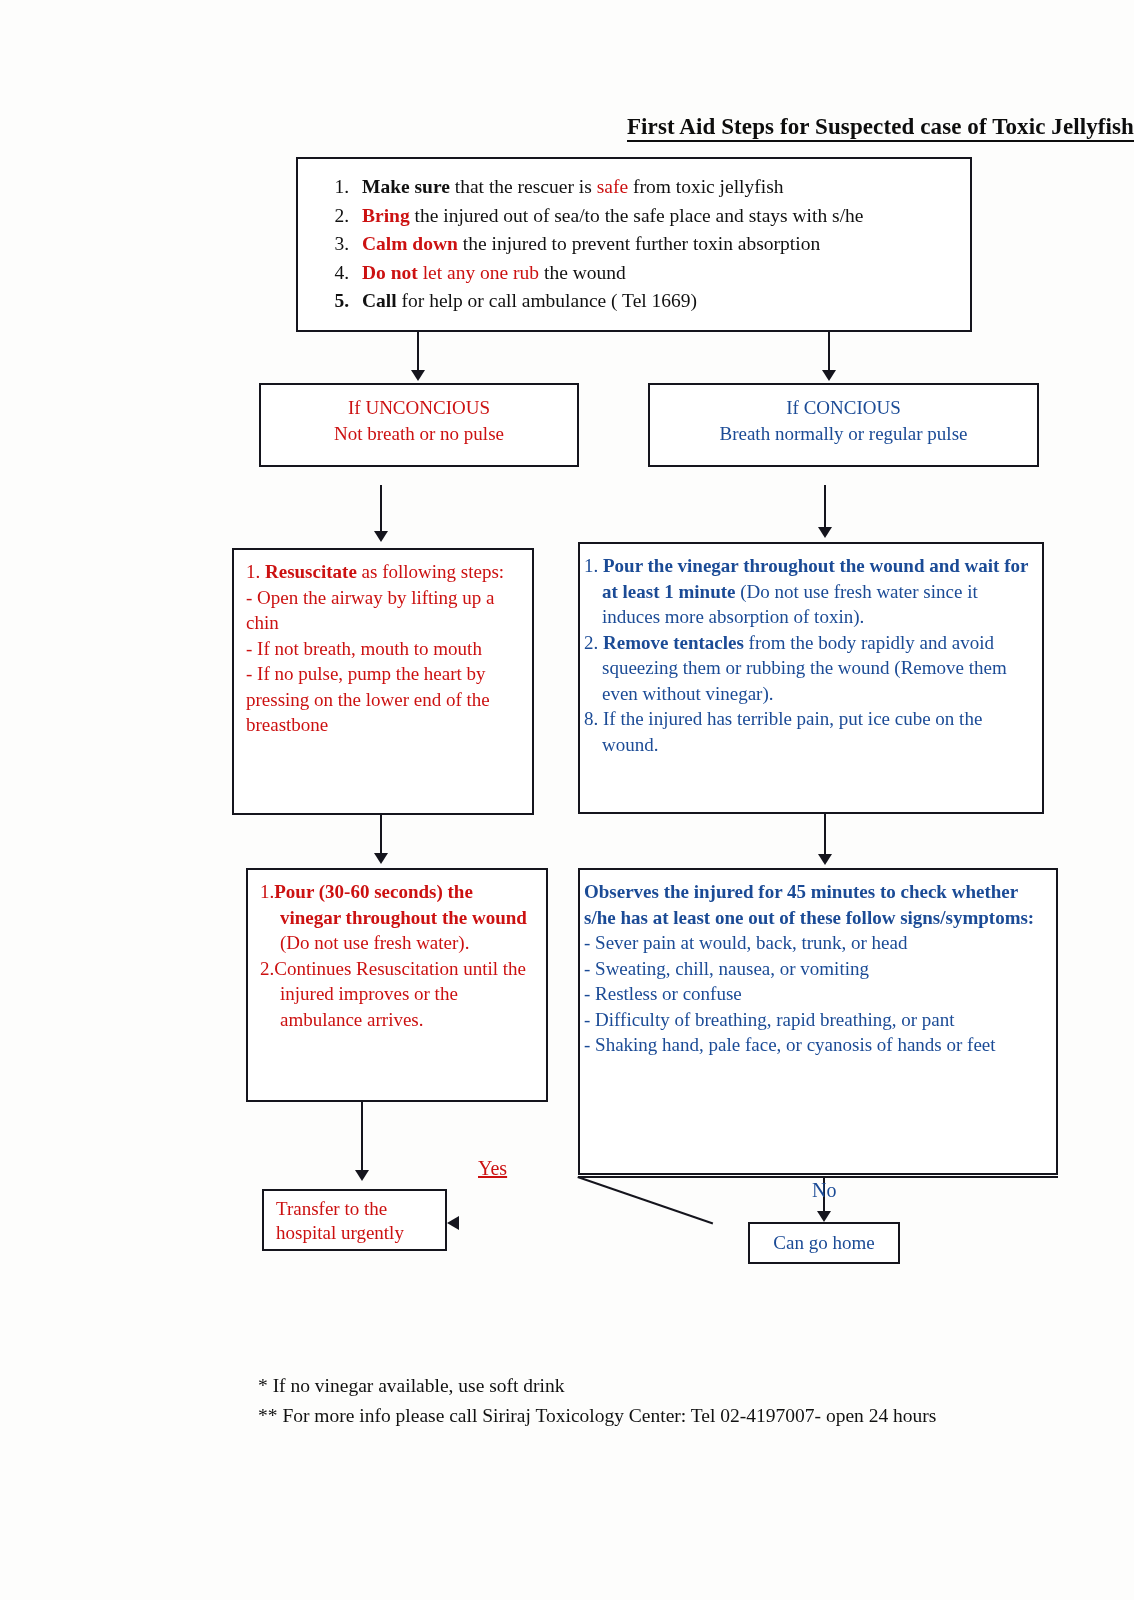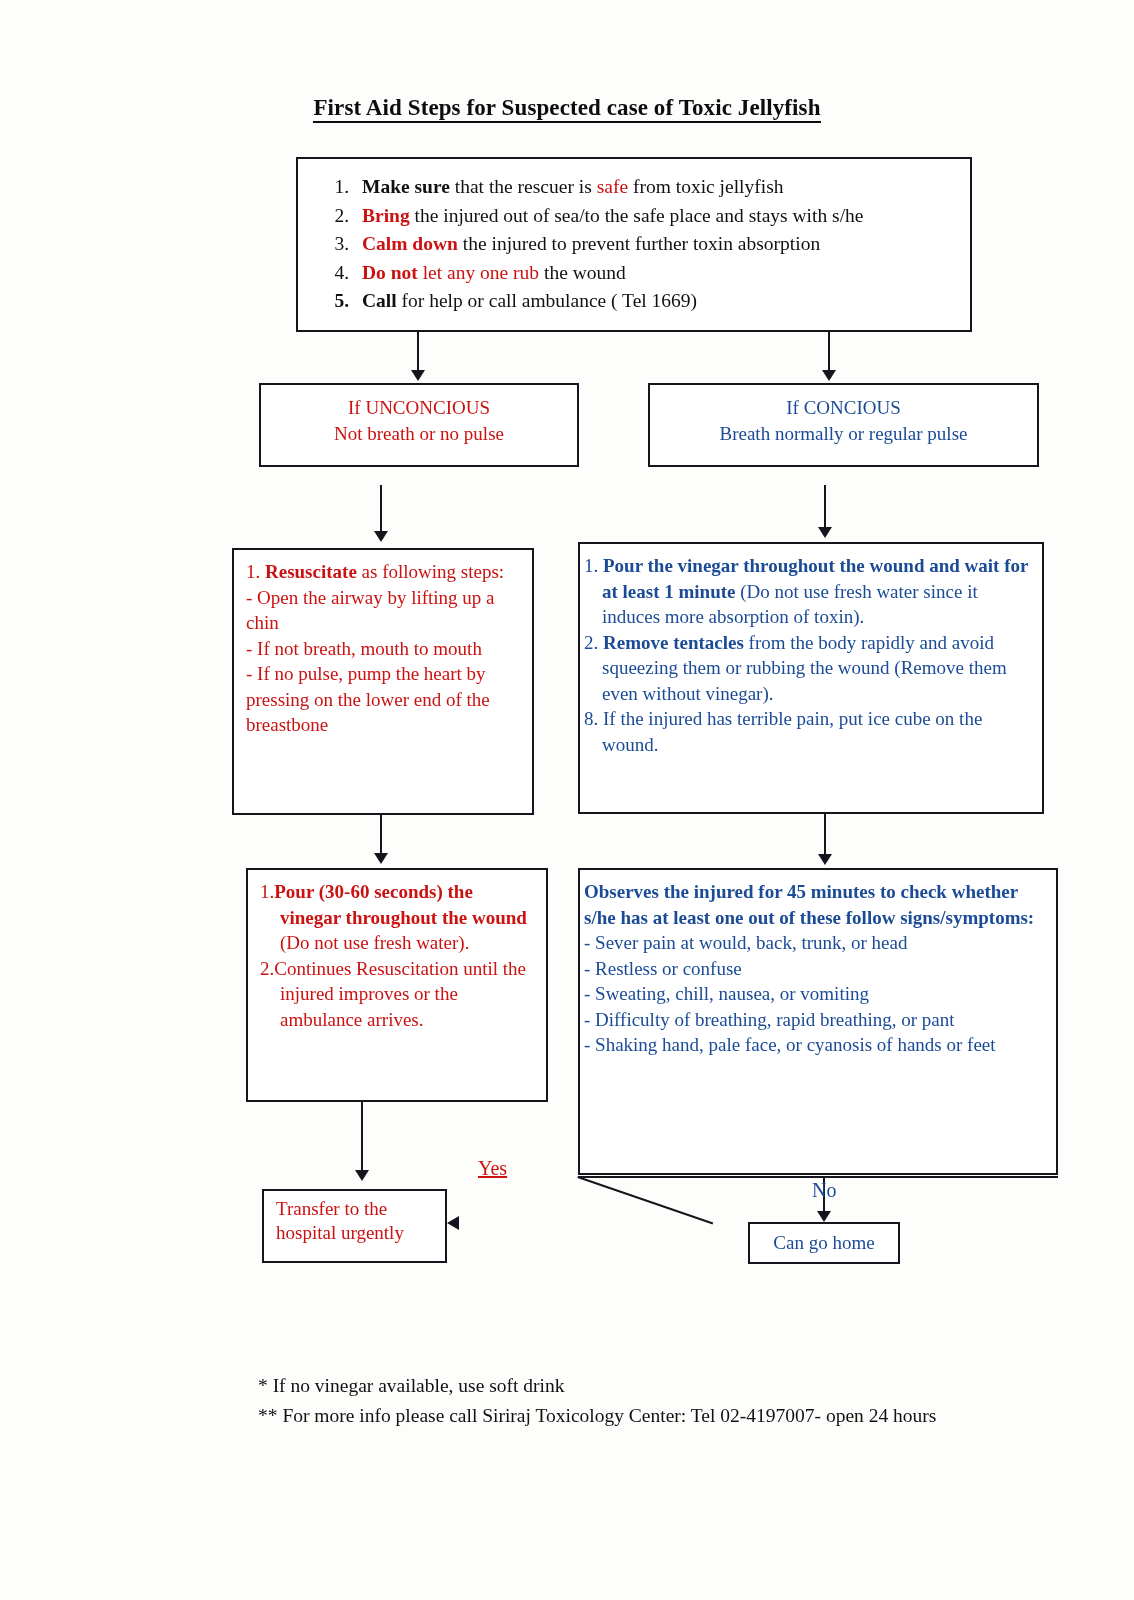--- a/index.html
+++ b/index.html
@@ -16,23 +16,23 @@
     width: 1134px;
     height: 1600px;
     background: #fdfdfc;
     overflow: hidden;
   }
 
   
   .title {
     position: absolute;
     left: 0;
-    top: 95px;
+    top: 114px;
     width: 1134px;
-    text-align: center;
+    text-align: right;
     font-size: 23px;
     font-weight: bold;
     letter-spacing: .1px;
     color: #0d0d0d;
   }
   .title span {
     border-bottom: 2.5px solid #0d0d0d;
     padding-bottom: 1px;
   }
 
@@ -132,21 +132,21 @@
   .hang2 {
     padding-left: 18px;
     text-indent: -18px;
   }
 
   
   #transfer-box {
     left: 262px;
     top: 1189px;
     width: 185px;
-    height: 74px;
+    height: 62px;
   }
   #home-box {
     left: 748px;
     top: 1222px;
     width: 152px;
     height: 42px;
   }
   .term-text {
     font-size: 19px;
     line-height: 24px;
@@ -289,22 +289,22 @@
         <span>1.</span><span class="b">Pour (30-60 seconds) the vinegar throughout the wound</span><span>  (Do not use fresh water).</span>
       </p>
       <p class="hang">2.Continues Resuscitation until the injured improves or the ambulance arrives.</p>
     </div>
   </div>
 
   <div class="box" id="observe-box">
     <div class="bodytext blue-body">
       <p class="b">Observes  the injured for 45 minutes to check whether s/he has at least one out of  these follow signs/symptoms:</p>
       <p class="hang2">- Sever pain at would, back, trunk, or head</p>
+      <p class="hang2">- Sweating, chill, nausea, or vomiting</p>
       <p class="hang2">- Restless or confuse</p>
-      <p class="hang2">- Sweating, chill, nausea, or vomiting</p>
       <p class="hang2">- Difficulty of breathing, rapid breathing, or pant</p>
       <p class="hang2">-  Shaking hand, pale face, or cyanosis of hands or feet</p>
     </div>
   </div>
 
   <div class="vline" style="left:361px; top:1102px; height:70px;"></div>
   <div class="arrowhead" style="left:355px; top:1170px;"></div>
 
   <div class="diag" style="left:578px; top:1176px; width:143px; transform: rotate(19deg);"></div>
   <div class="arrowhead-left" style="left:447px; top:1216px;"></div>

